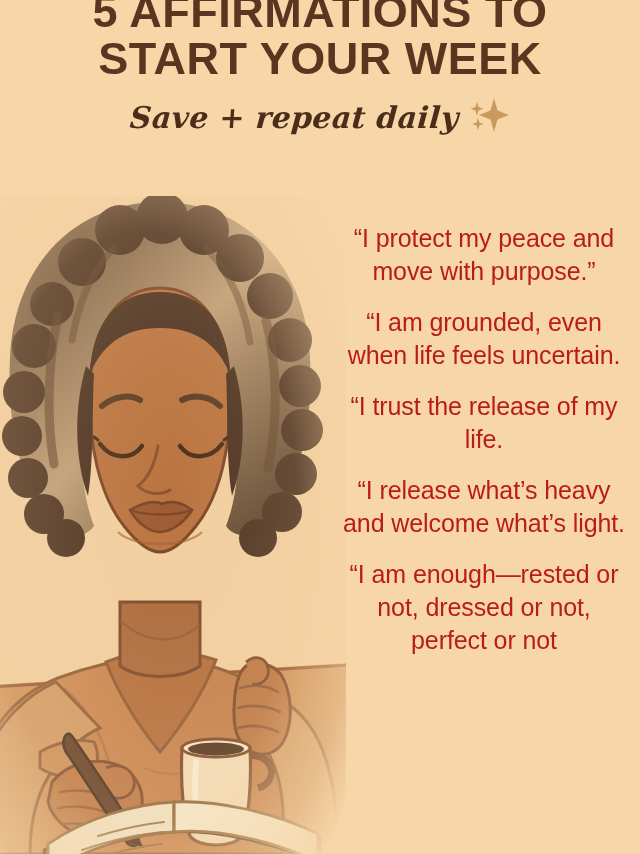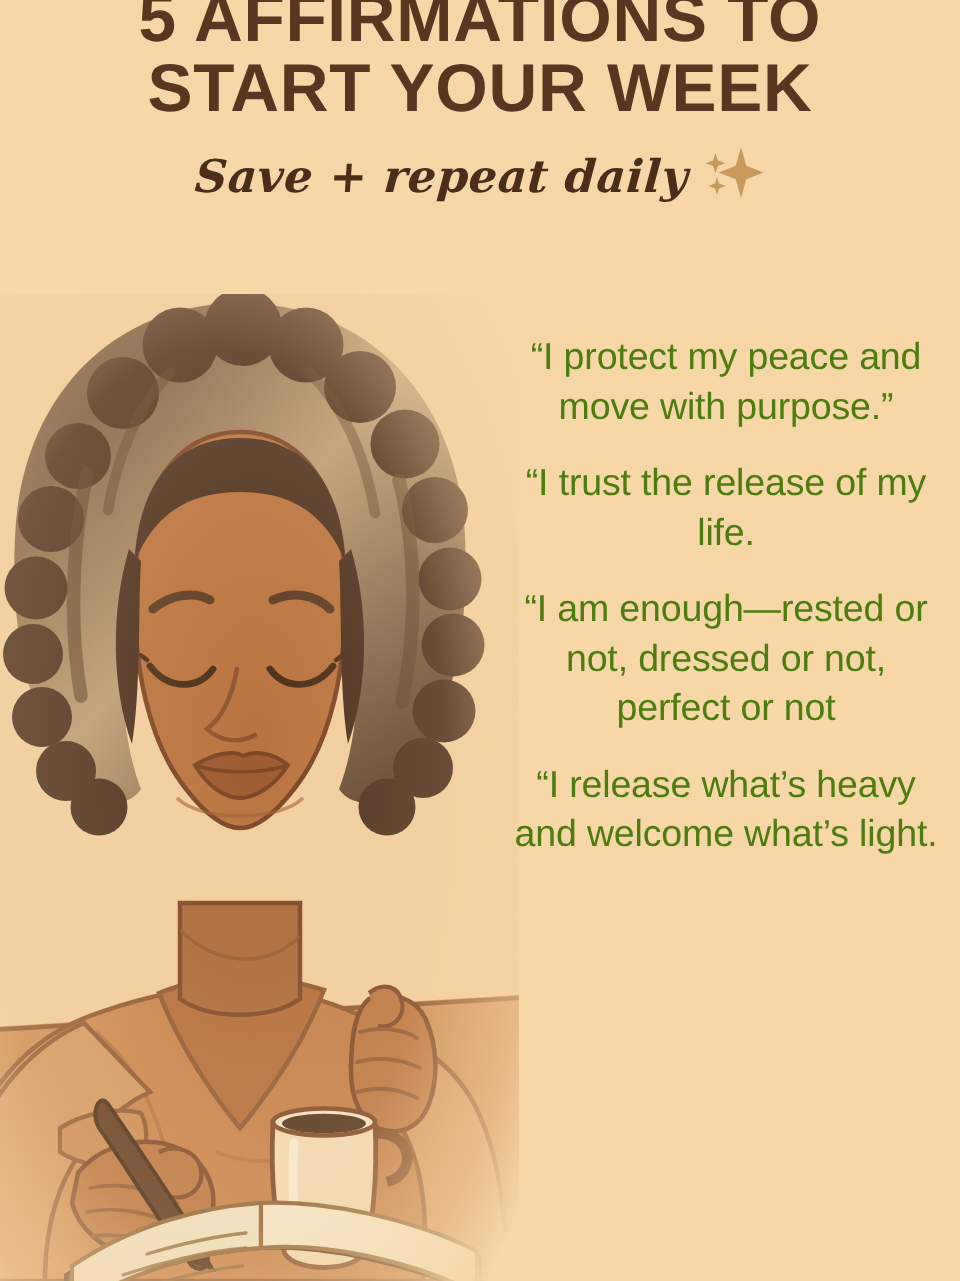--- a/index.html
+++ b/index.html
@@ -68,21 +68,21 @@
     position:absolute;
     left:336px; top:222px;
     width:296px;
     z-index:5;
     text-align:center;
   }
   .affirmation {
     font-family:"Liberation Sans", sans-serif;
     font-size:25px;
     line-height:33px;
-    color:#4d7c0f;
+    color:#b91c1c;
     margin-bottom:18px;
     padding:0 6px;
     letter-spacing:-0.1px;
   }
   .affirmation:last-child { margin-bottom:0; }
 </style>
 </head>
 <body>
 
 <div id="poster">
@@ -307,18 +307,19 @@
           <path d="M26 2 L29.5 14.5 L41 19 L29.5 23.5 L26 36 L22.5 23.5 L11 19 L22.5 14.5 Z" fill="#C89A5E"></path>
           <path d="M9 6 L10.6 11 L15.5 12.8 L10.6 14.6 L9 19.5 L7.4 14.6 L2.5 12.8 L7.4 11 Z" fill="#C89A5E"></path>
           <path d="M10 22 L11.4 26.4 L15.8 28 L11.4 29.6 L10 34 L8.6 29.6 L4.2 28 L8.6 26.4 Z" fill="#C89A5E"></path>
         </svg>
       </span>
     </div>
   </div>
 
   <div id="affirmations">
     <p class="affirmation">“I protect my peace and move with purpose.”</p>
+    <p class="affirmation">“I am grounded, even when life feels uncertain.</p>
     <p class="affirmation">“I trust the release of my life.</p>
+    <p class="affirmation">“I release what’s heavy and welcome what’s light.</p>
     <p class="affirmation">“I am enough—rested or not, dressed or not, perfect or not</p>
-    <p class="affirmation">“I release what’s heavy and welcome what’s light.</p>
   </div>
 
 </div>
 
 </body></html>

